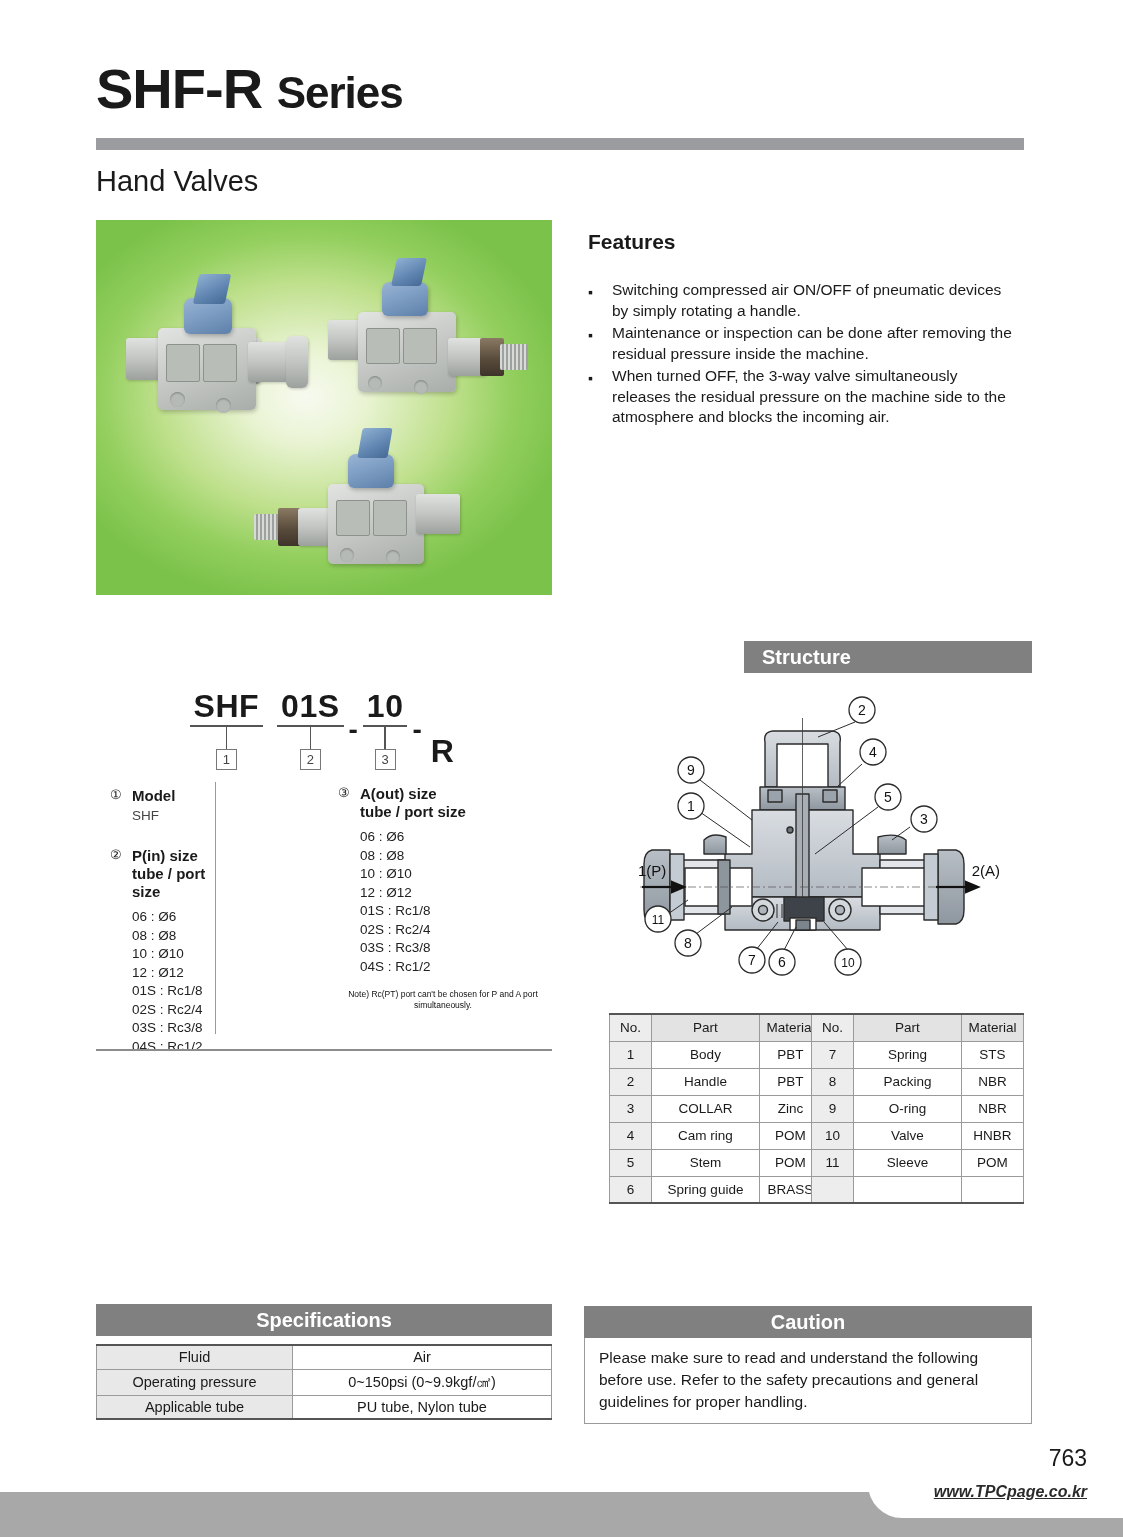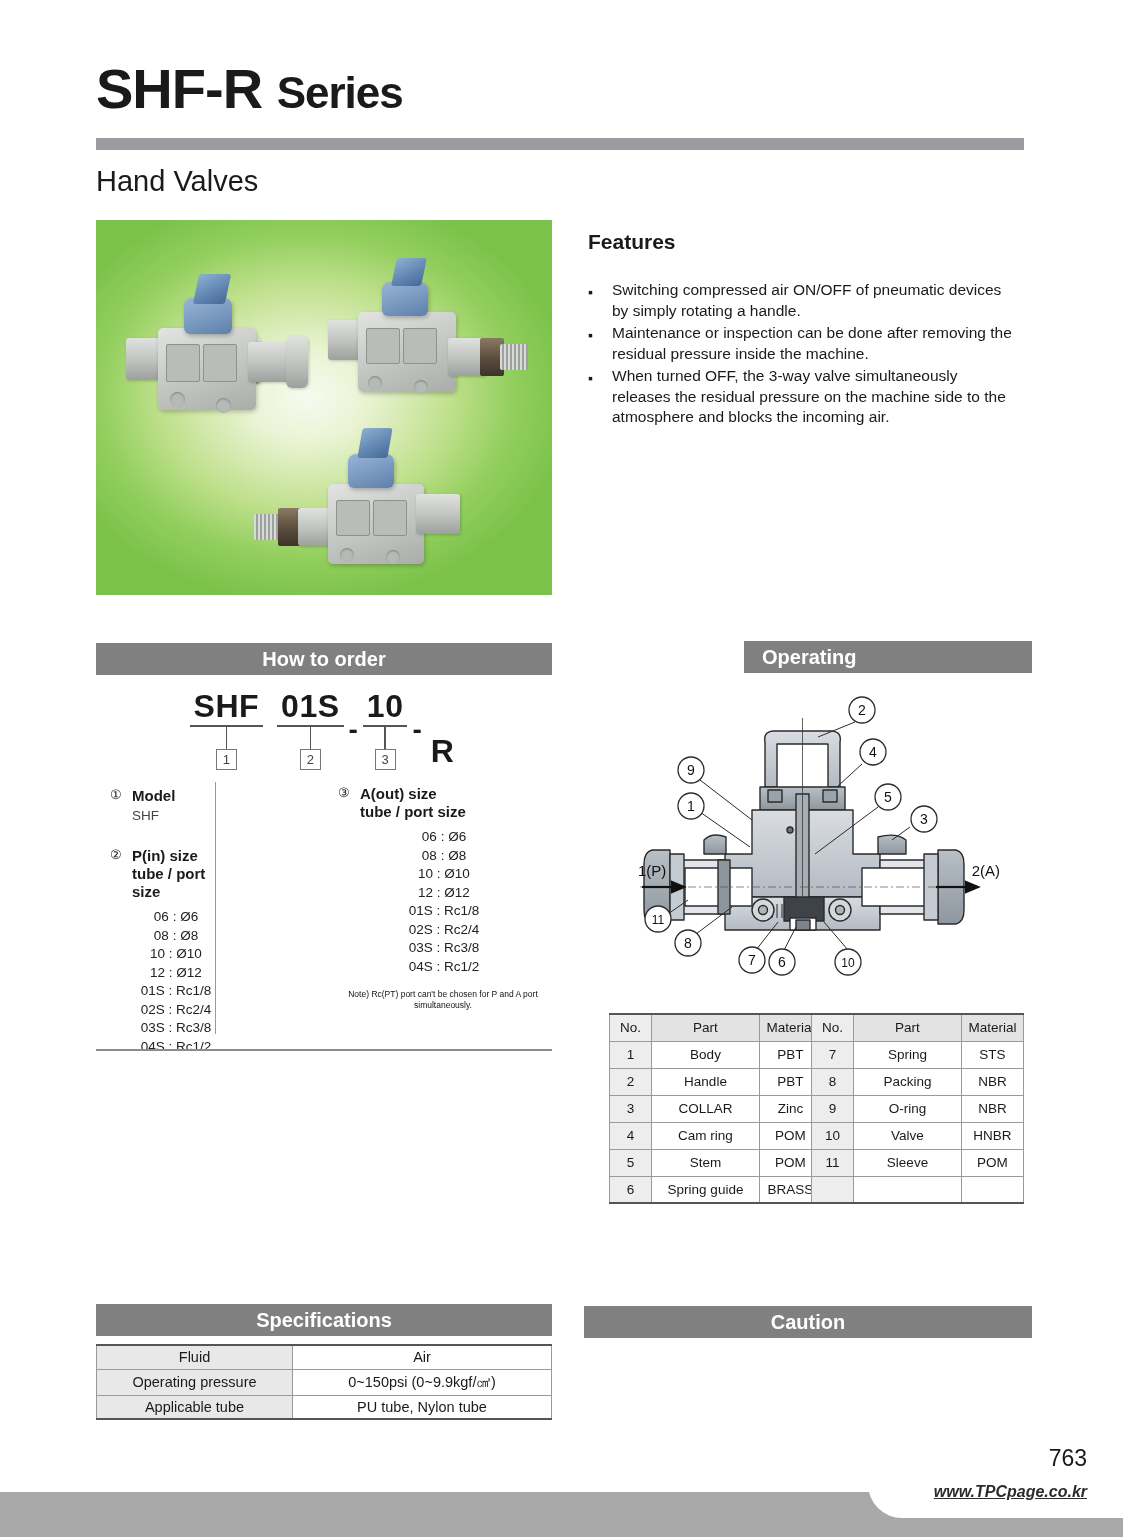--- a/index.html
+++ b/index.html
@@ -135,21 +135,21 @@
     width: 456px; height: 2px; background: #8c8c8c;
   }
   .col { position: absolute; }
   .grp-title { display: flex; }
   .circ-num {
     font-size: 13px; width: 22px; flex: 0 0 22px; color: #1a1a1a;
   }
   .grp-label { font-size: 15px; font-weight: bold; line-height: 18px; }
   .grp-sub { font-size: 13.5px; color: #444; margin: 3px 0 0 22px; }
   .opt-list { margin: 7px 0 0 22px; }
-  .opt { font-size: 13.5px; line-height: 18.5px; color: #222; text-align: center; }
+  .opt { font-size: 13.5px; line-height: 18.5px; color: #222; }
   .note {
     position: absolute; left: 338px; top: 989px; width: 210px;
     font-size: 8.5px; line-height: 11px; color: #111;
     text-align: center;
   }
   .note .n2 { display: block; }
 
   
   .struct-wrap { position: absolute; left: 600px; top: 682px; width: 440px; height: 300px; }
 
@@ -278,21 +278,20 @@
     <div class="feat">
       <span class="bullet">▪</span>
       <span class="ftxt">Maintenance or inspection can be done after removing the residual pressure inside the machine.</span>
     </div>
     <div class="feat">
       <span class="bullet">▪</span>
       <span class="ftxt">When turned OFF, the 3-way valve simultaneously releases the residual pressure on the machine side to the atmosphere and blocks the incoming air.</span>
     </div>
   </div>
 
-  <div class="bar center" style="left:96px; top:643px; width:456px;">How to order</div>
 
   <div class="order-code">
     <div class="oc-row">
       <div class="oc-seg">
         <div class="oc-txt">SHF</div>
         <div class="oc-underline"></div>
         <div class="oc-stem"></div>
         <div class="oc-num">1</div>
       </div>
       <div class="oc-space"></div>
@@ -364,21 +363,21 @@
     </div>
   </div>
 
   <div class="note">
     <span>Note) Rc(PT) port can't be chosen for P and A port</span>
     <span class="n2">simultaneously.</span>
   </div>
 
   <div class="hdiv"></div>
 
-  <div class="bar left" style="left:744px; top:641px; width:288px;">Operating</div>
+  <div class="bar left" style="left:744px; top:641px; width:288px;">Structure</div>
 
   <div class="struct-wrap">
     <svg width="440" height="300" viewBox="0 0 440 300">
       <defs>
         <linearGradient id="gBody" x1="0" y1="0" x2="0" y2="1">
           <stop offset="0%" stop-color="#d9dde2"></stop>
           <stop offset="100%" stop-color="#b3bac2"></stop>
         </linearGradient>
         <linearGradient id="gDark" x1="0" y1="0" x2="0" y2="1">
           <stop offset="0%" stop-color="#b8bfc6"></stop>
@@ -593,19 +592,22 @@
       <td>0~150psi (0~9.9kgf/㎠)</td>
     </tr>
     <tr>
       <td class="k">Applicable tube</td>
       <td>PU tube, Nylon tube</td>
     </tr>
   </tbody>
     </table>
 
   <div class="bar center" style="left:584px; top:1306px; width:448px;">Caution</div>
+  <div class="caution-box">
+    <div class="caution-txt">Please make sure to read and understand the following before use. Refer to the safety precautions and general guidelines for proper handling.</div>
+  </div>
 
   <div class="pageno">763</div>
   <div class="foot-bar"></div>
   <div class="foot-notch"></div>
   <div class="foot-url">www.TPCpage.co.kr</div>
 
 </div>
 
 </body></html>

